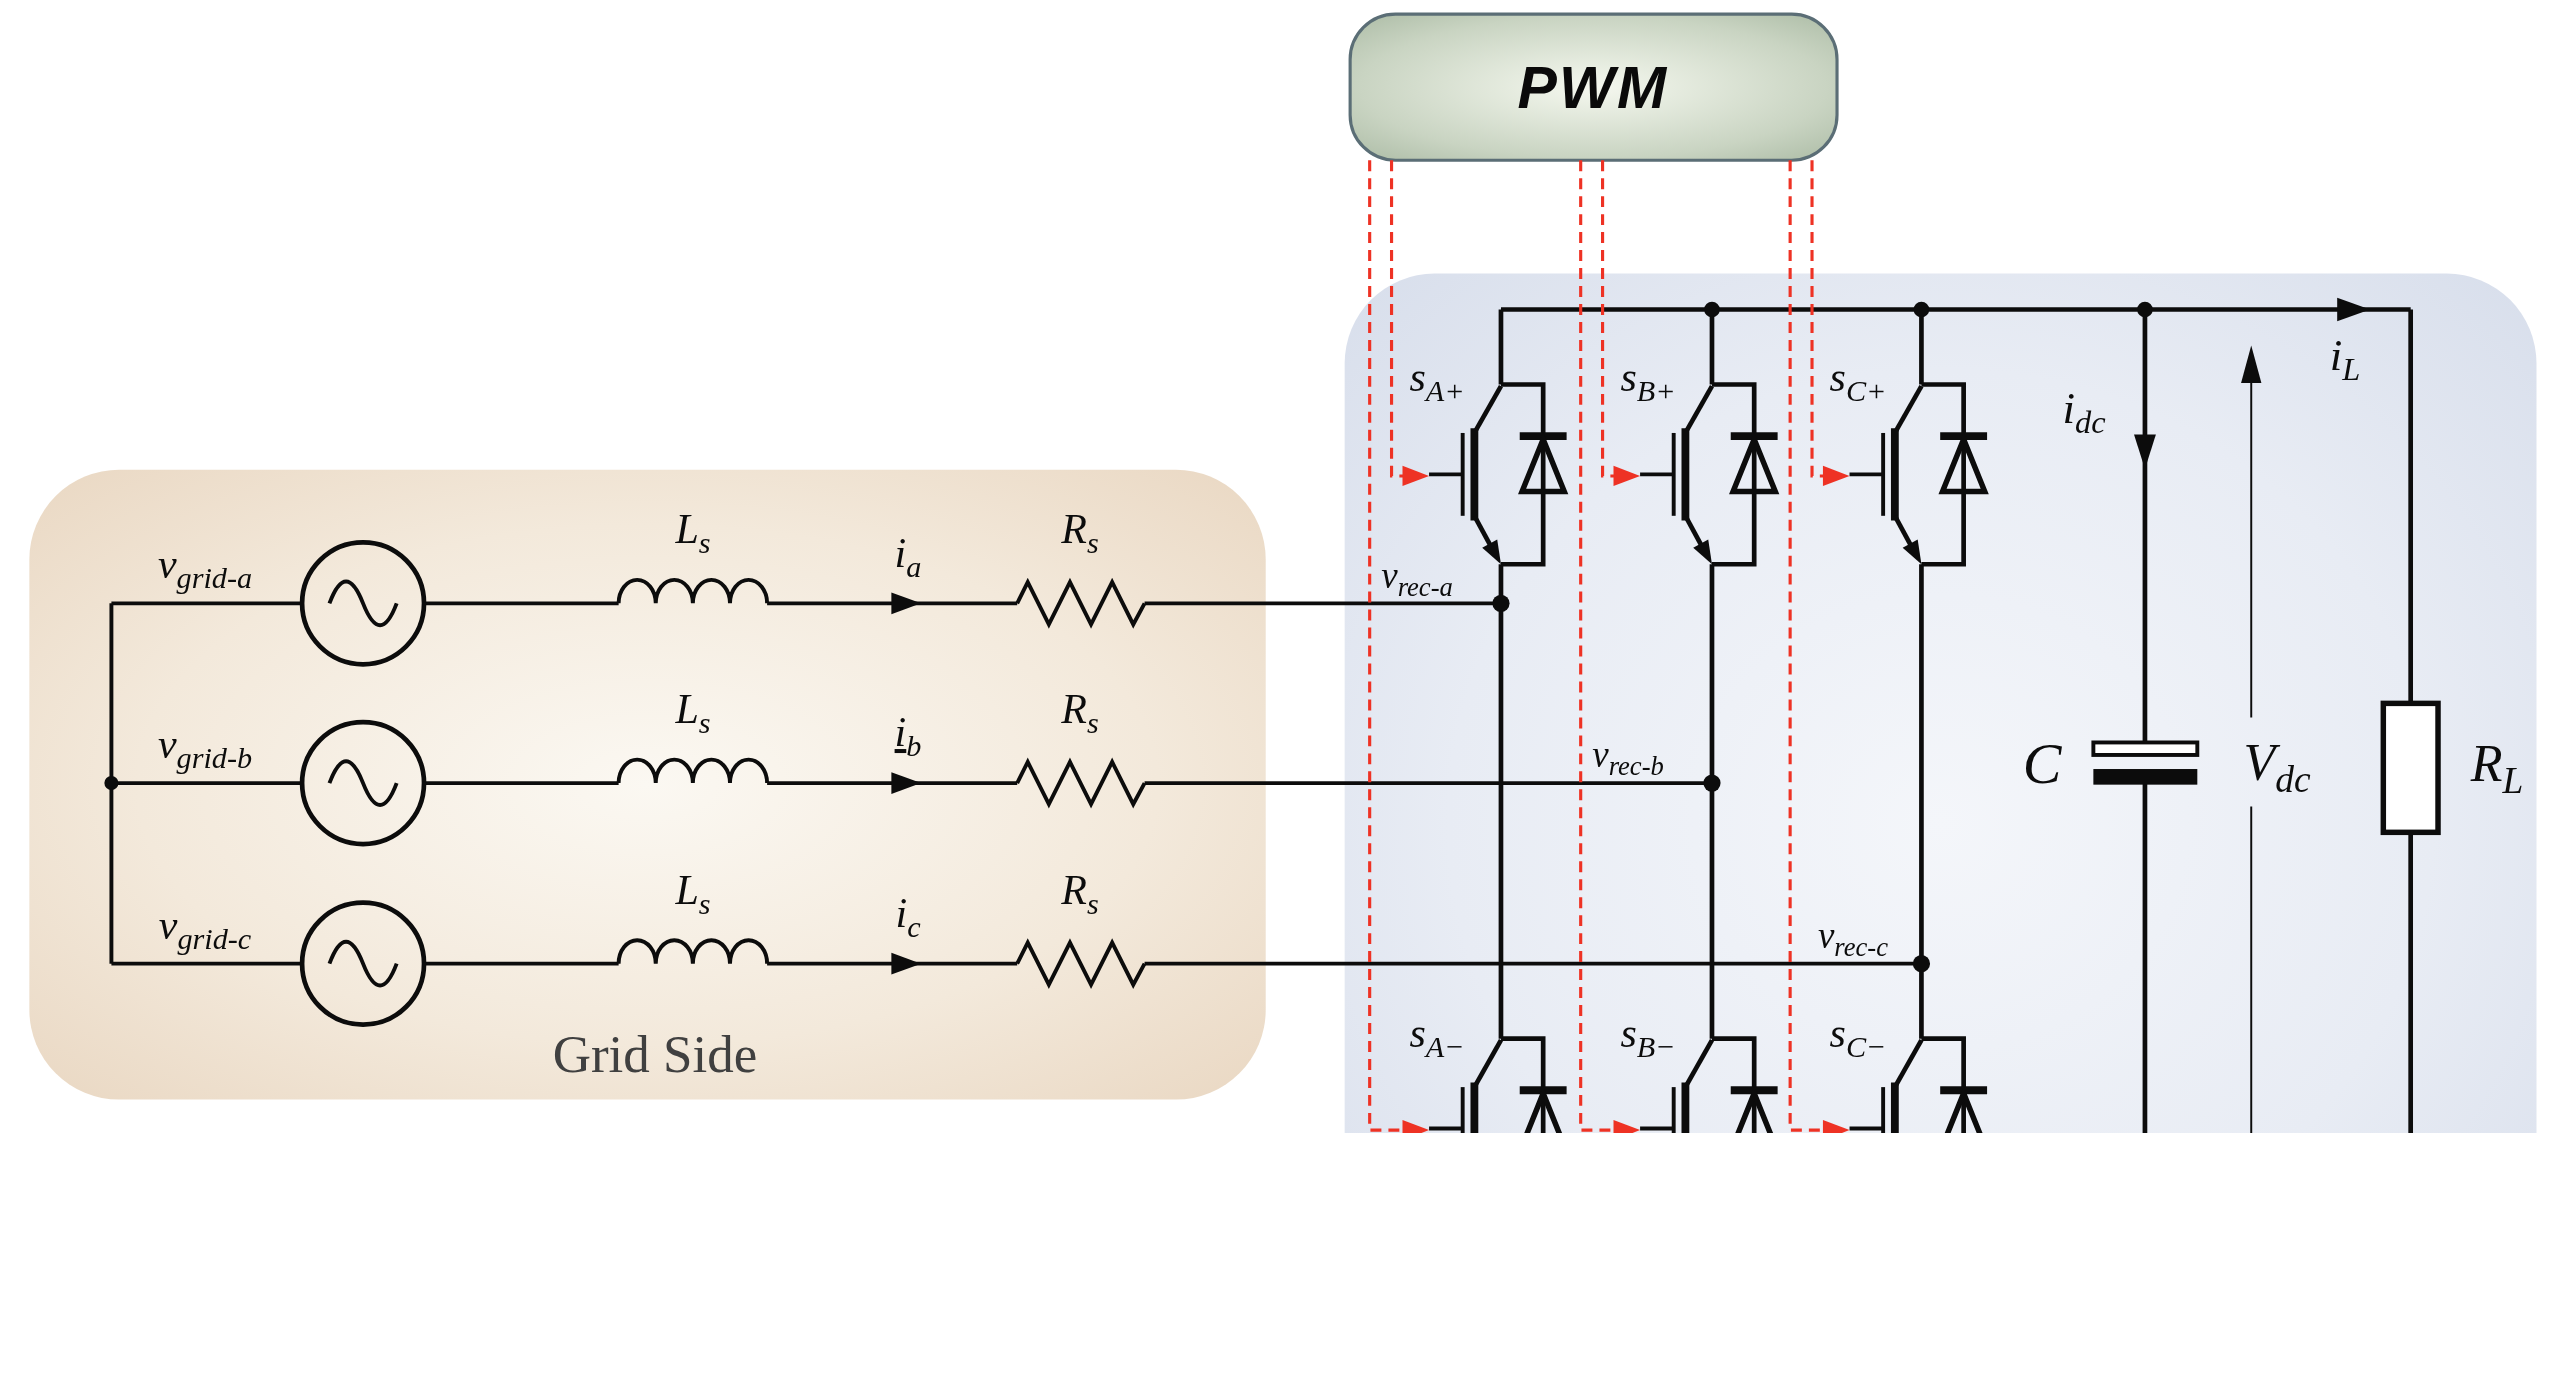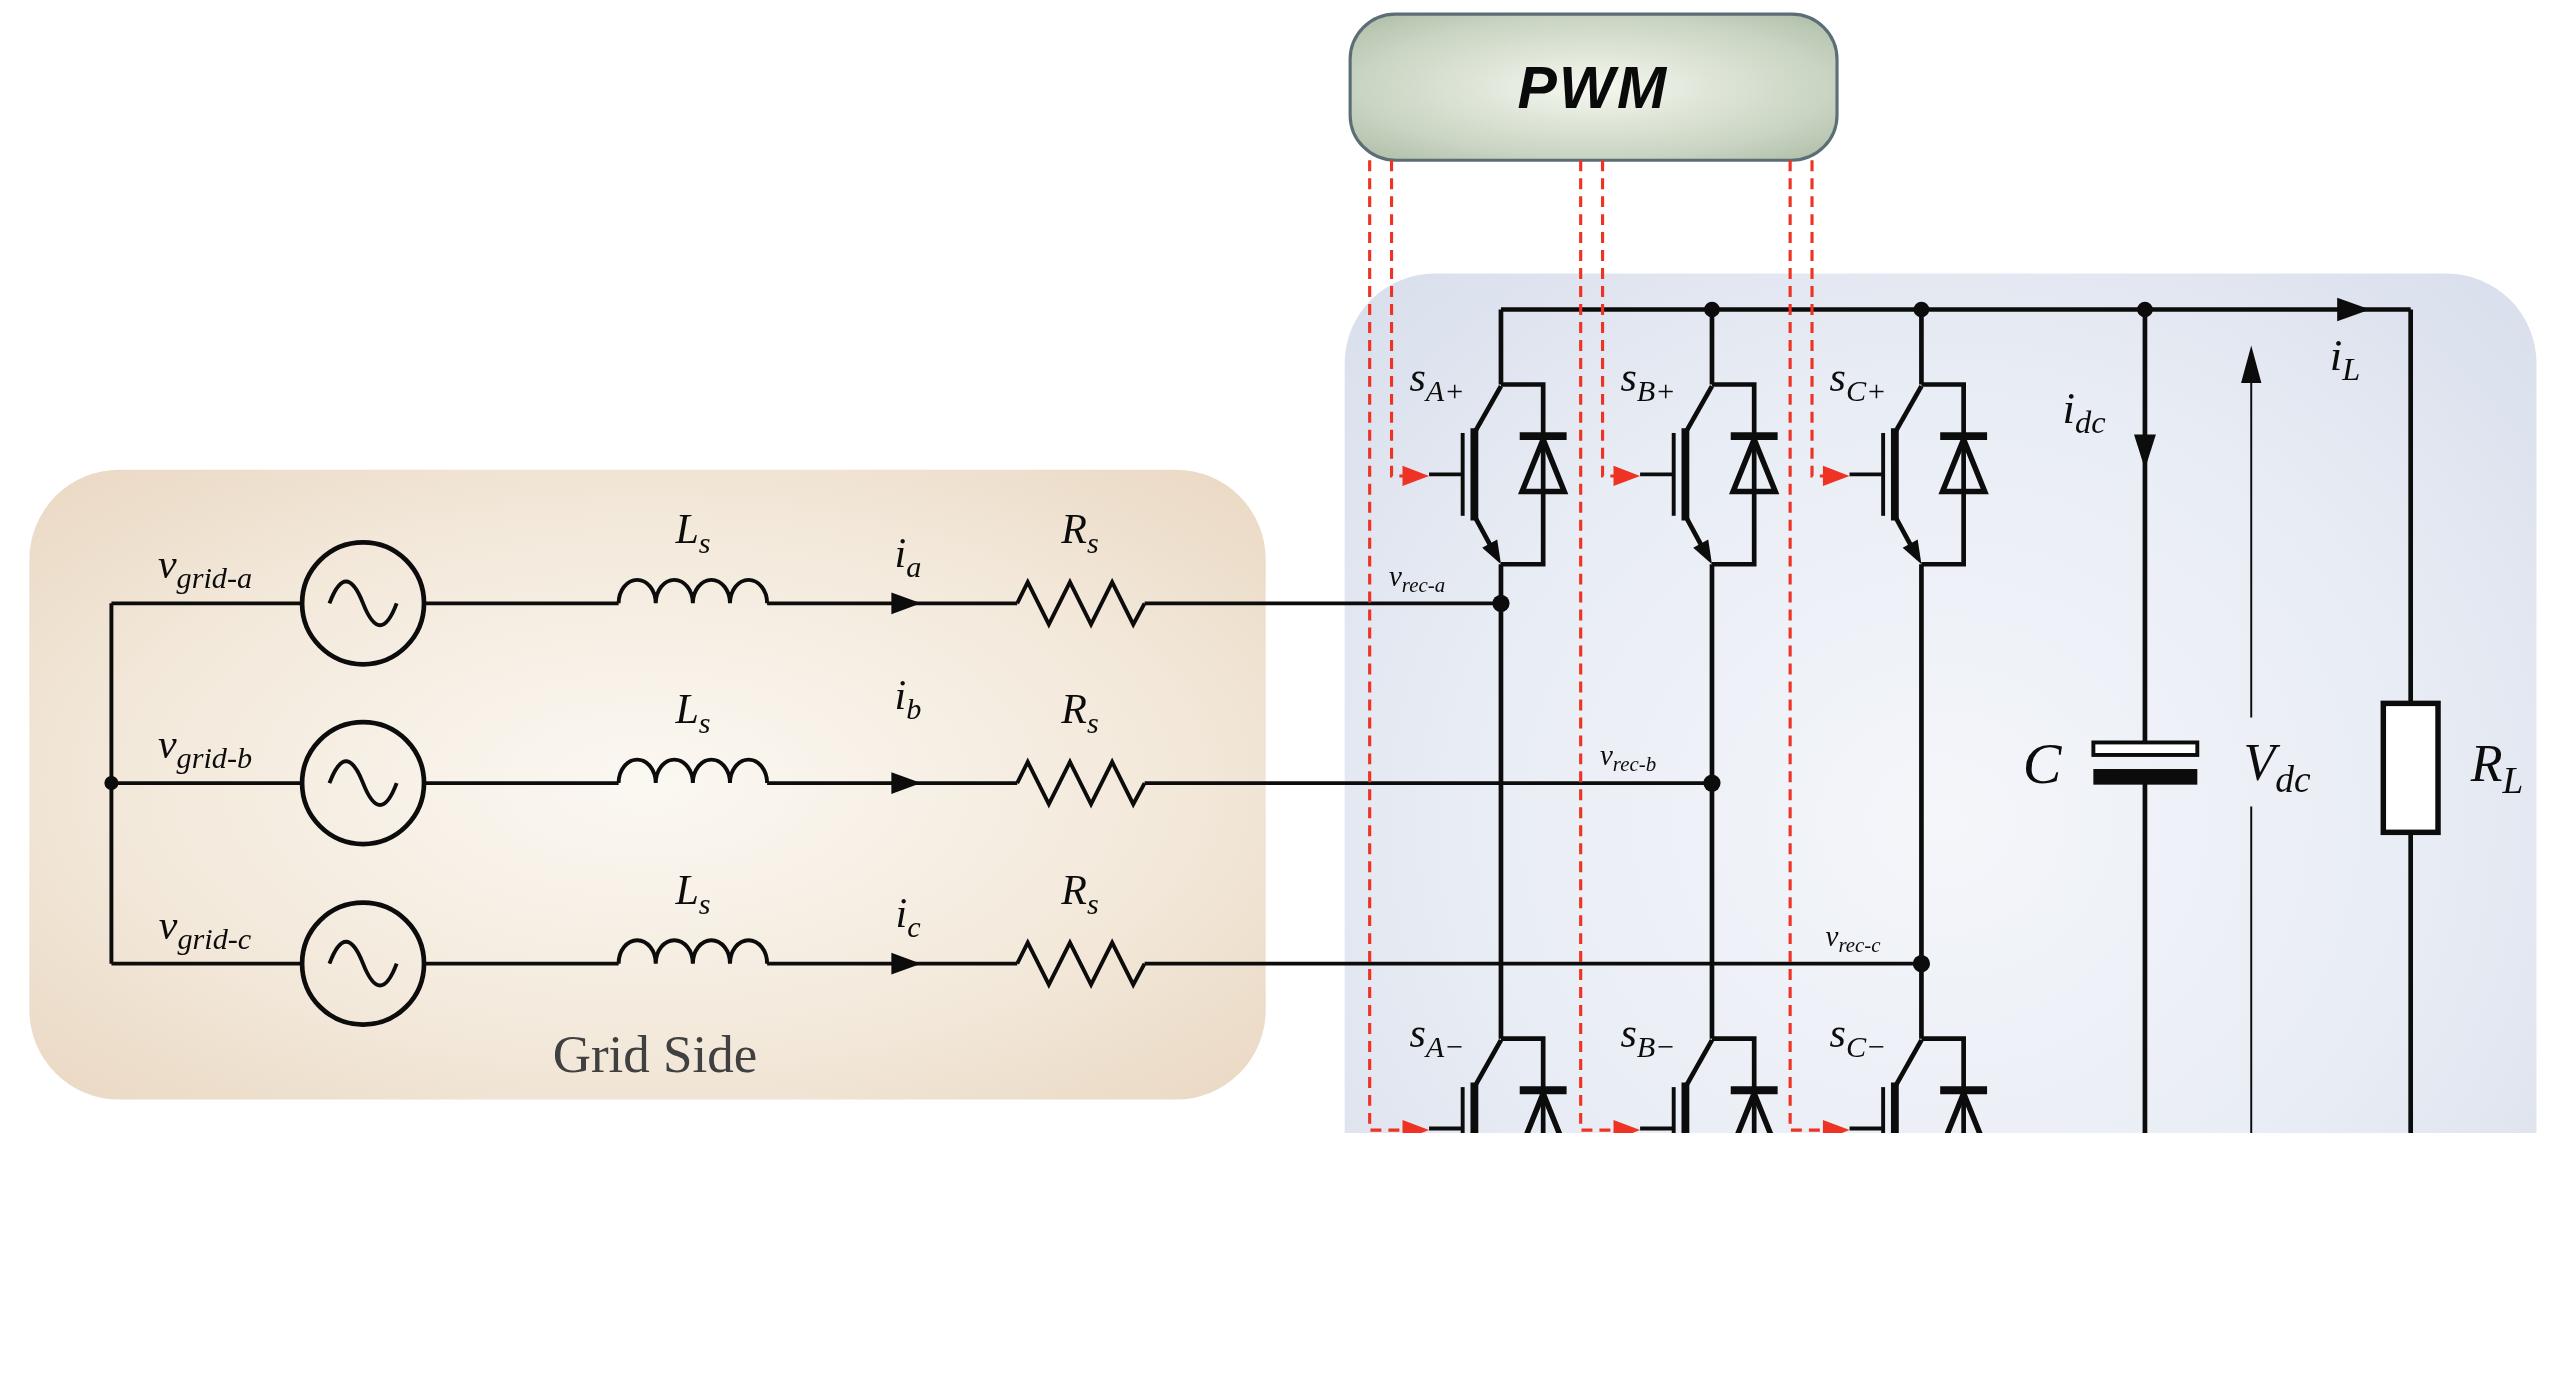--- a/index.html
+++ b/index.html
@@ -3,21 +3,21 @@
 <meta charset="utf-8">
 <style>
   html,body{margin:0;padding:0;background:#ffffff;}
   #stage{position:relative;width:2576px;height:1133px;background:#ffffff;overflow:hidden;
          font-family:"Liberation Serif", serif;}
   svg{position:absolute;left:0;top:0;}
   .lbl{position:absolute;transform:translate(-50%,-50%);white-space:nowrap;color:#0c0c0c;
        font-style:italic;line-height:1;}
   .lbl .sub{font-size:0.72em;vertical-align:-0.32em;}
   .math54{font-size:42px;}
-  .math50{font-size:29px;}
+  .math50{font-size:37px;}
   .math58{font-size:45px;}
   .math66{font-size:52px;}
   .math74{font-size:58px;}
   .pwm-text{font-family:"Liberation Sans", sans-serif;font-weight:bold;font-style:italic;
             font-size:59px;letter-spacing:2.3px;color:#0a0a0a;}
   .panel-title{font-style:normal;font-size:53px;}
   .grid-title{color:#404040;}
   .conv-title{color:#2f70c2;}
 </style>
 </head>
@@ -190,21 +190,21 @@
 
 <div class="lbl math54" style="left:205px;top:568px;"><span>v</span><span class="sub">grid-a</span></div>
 <div class="lbl math54" style="left:205px;top:748px;text-align:center;"><span>v</span><span class="sub">grid-b</span></div>
 <div class="lbl math54" style="left:205px;top:929px;"><span>v</span><span class="sub">grid-c</span></div>
 
 <div class="lbl math54" style="left:693px;top:533px;"><span>L</span><span class="sub">s</span></div>
 <div class="lbl math54" style="left:693px;top:713px;"><span>L</span><span class="sub">s</span></div>
 <div class="lbl math54" style="left:693px;top:894px;"><span>L</span><span class="sub">s</span></div>
 
 <div class="lbl math54" style="left:908px;top:557px;"><span>i</span><span class="sub">a</span></div>
-<div class="lbl math54" style="left:908px;top:699px;"><span>i</span><span class="sub">b</span></div>
+<div class="lbl math54" style="left:908px;top:736px;text-decoration:underline;"><span>i</span><span class="sub">b</span></div>
 <div class="lbl math54" style="left:908px;top:917px;"><span>i</span><span class="sub">c</span></div>
 
 <div class="lbl math54" style="left:1080px;top:533px;"><span>R</span><span class="sub">s</span></div>
 <div class="lbl math54" style="left:1080px;top:713px;"><span>R</span><span class="sub">s</span></div>
 <div class="lbl math54" style="left:1080px;top:894px;"><span>R</span><span class="sub">s</span></div>
 
 <div class="lbl math50" style="left:1417px;top:579px;"><span>v</span><span class="sub">rec-a</span></div>
 <div class="lbl math50" style="left:1628px;top:758px;"><span>v</span><span class="sub">rec-b</span></div>
 <div class="lbl math50" style="left:1837px;top:939px;margin-left:16px;"><span>v</span><span class="sub">rec-c</span></div>
 

